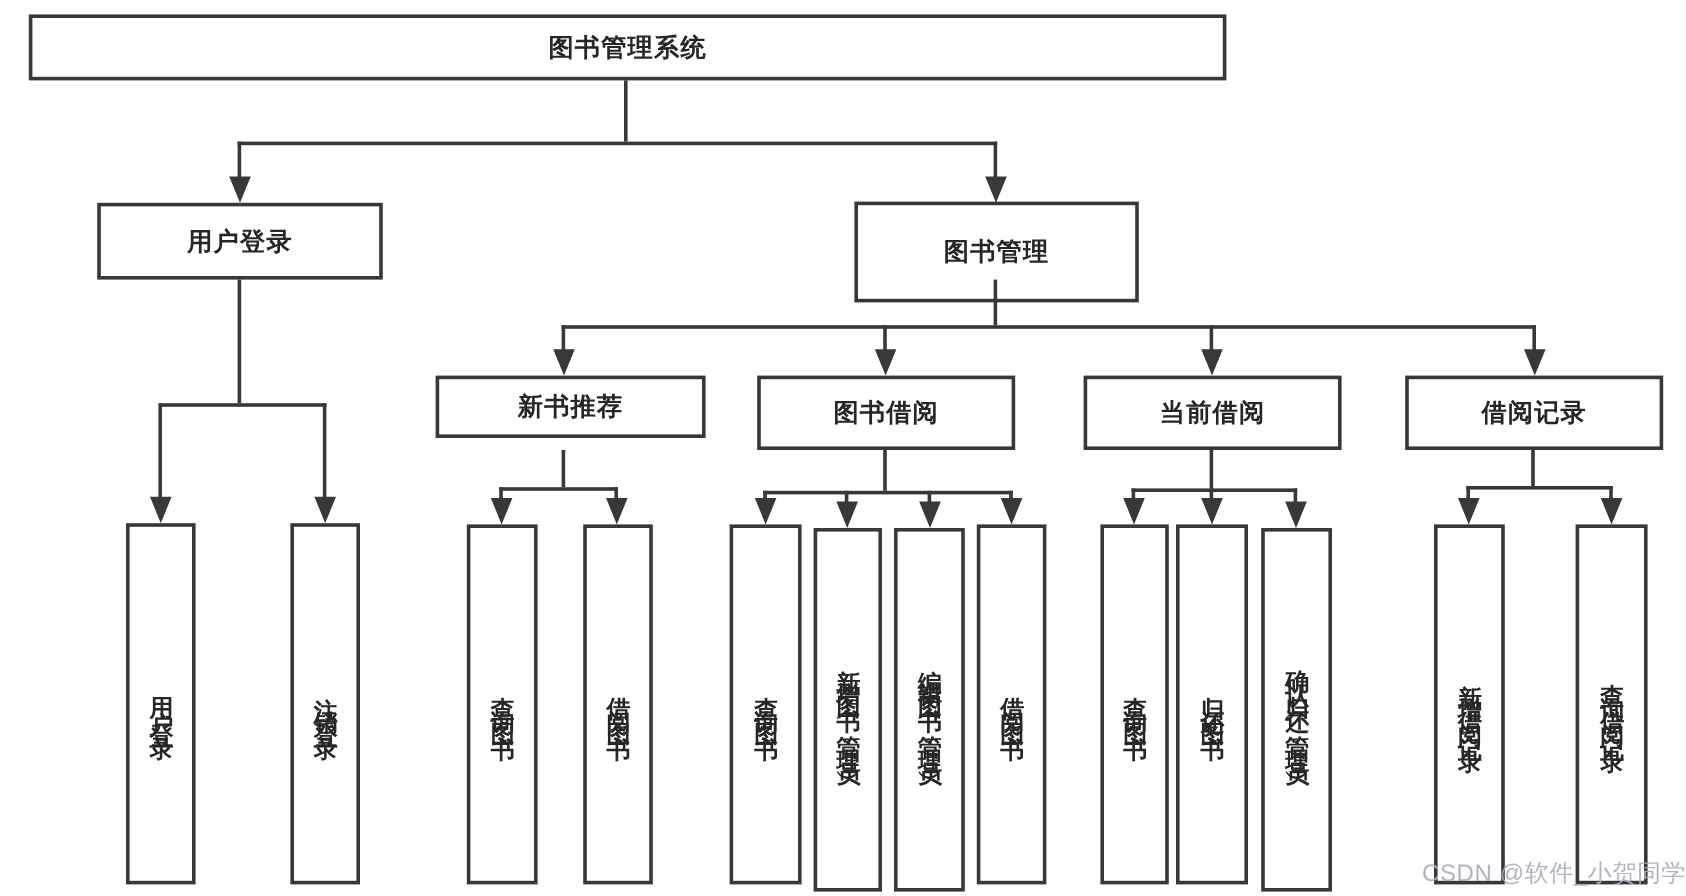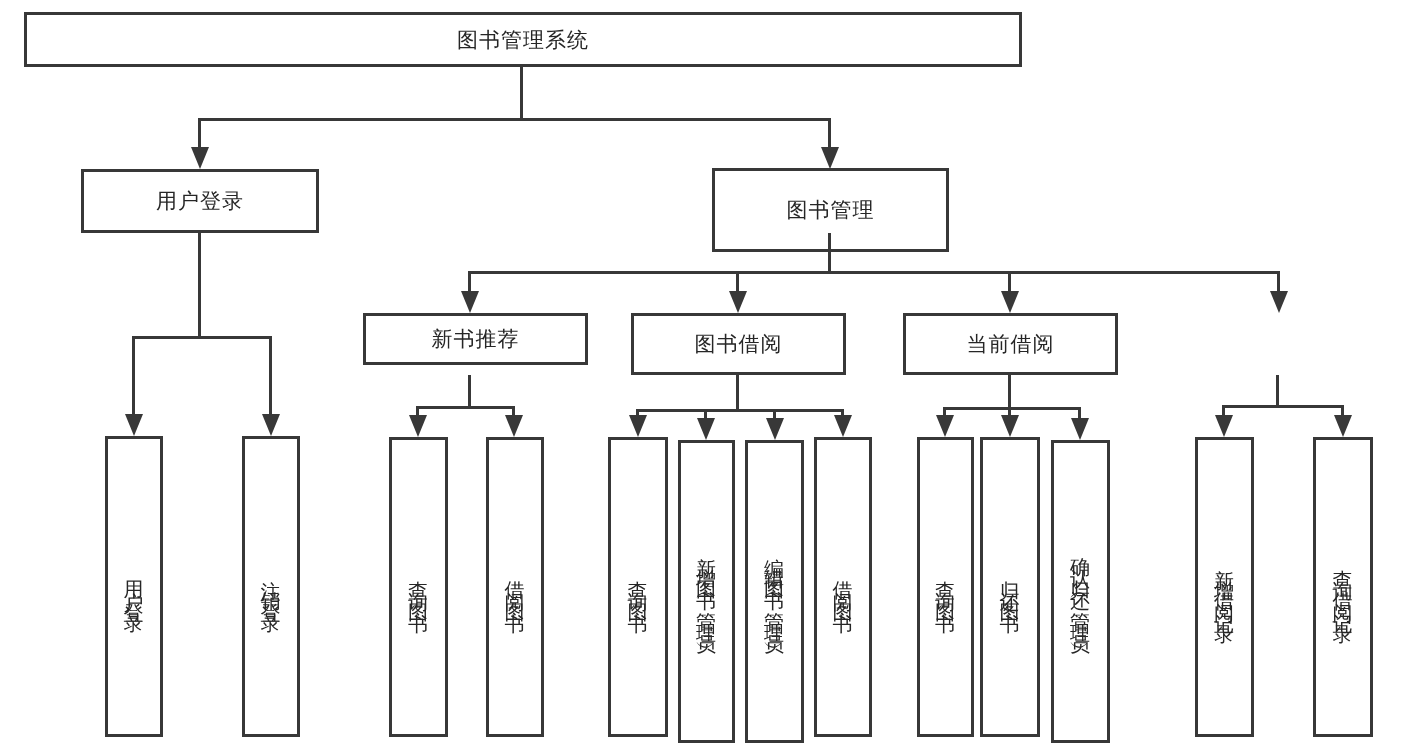--- a/index.html
+++ b/index.html
@@ -2,21 +2,21 @@
 <html><head>
 <meta charset="utf-8">
 <style>
   html,body{margin:0;padding:0;background:#ffffff;}
   .stage{
     position:relative;width:1405px;height:747px;background:#ffffff;
     font-family:"Liberation Sans", sans-serif;overflow:hidden;
   }
   .box{
     position:absolute;border:3px solid #383838;background:#ffffff;
-    display:flex;align-items:center;justify-content:center;box-sizing:border-box;
+    display:flex;align-items:center;justify-content:center;box-sizing:border-box;font-weight:bold;
   }
   .hlabel{font-size:21px;letter-spacing:1px;color:#262626;white-space:nowrap;}
   .vtext{
     writing-mode:vertical-lr;text-orientation:mixed;
     font-size:20px;letter-spacing:11px;color:#262626;line-height:1;
   }
   .v{position:absolute;width:3px;background:#383838;}
   .h{position:absolute;height:3px;background:#383838;}
   .a{
     position:absolute;width:0;height:0;
@@ -45,20 +45,23 @@
   </div>
 
   <div class="box" style="left:363px;top:313px;width:225px;height:52px">
     <span class="hlabel">新书推荐</span>
   </div>
   <div class="box" style="left:903px;top:313px;width:215px;height:62px">
     <span class="hlabel">当前借阅</span>
   </div>
   <div class="box" style="left:631px;top:313px;width:215px;height:62px">
     <span class="hlabel">图书借阅</span>
+  </div>
+  <div class="box" style="left:1171px;top:313px;width:215px;height:62px">
+    <span class="hlabel">借阅记录</span>
   </div>
 
   <div class="box" style="left:105px;top:436px;width:58px;height:301px">
     <span class="vtext">用户登录</span>
   </div>
   <div class="box" style="left:242px;top:436px;width:58px;height:301px">
     <span class="vtext">注销登录</span>
   </div>
 
   <div class="box" style="left:389px;top:437px;width:59px;height:300px">
@@ -150,14 +153,15 @@
   <div class="v" style="left:1078px;top:407px;height:14px"></div>
   <div class="a" style="left:1071px;top:418px"></div>
 
   <div class="v" style="left:1276px;top:375px;height:30px"></div>
   <div class="h" style="left:1222px;top:405px;width:122px"></div>
   <div class="v" style="left:1222px;top:405px;height:13px"></div>
   <div class="a" style="left:1215px;top:415px"></div>
   <div class="v" style="left:1341px;top:405px;height:13px"></div>
   <div class="a" style="left:1334px;top:415px"></div>
 
+  <div class="watermark">CSDN @软件_小贺同学</div>
 
 </div>
 
 </body></html>

